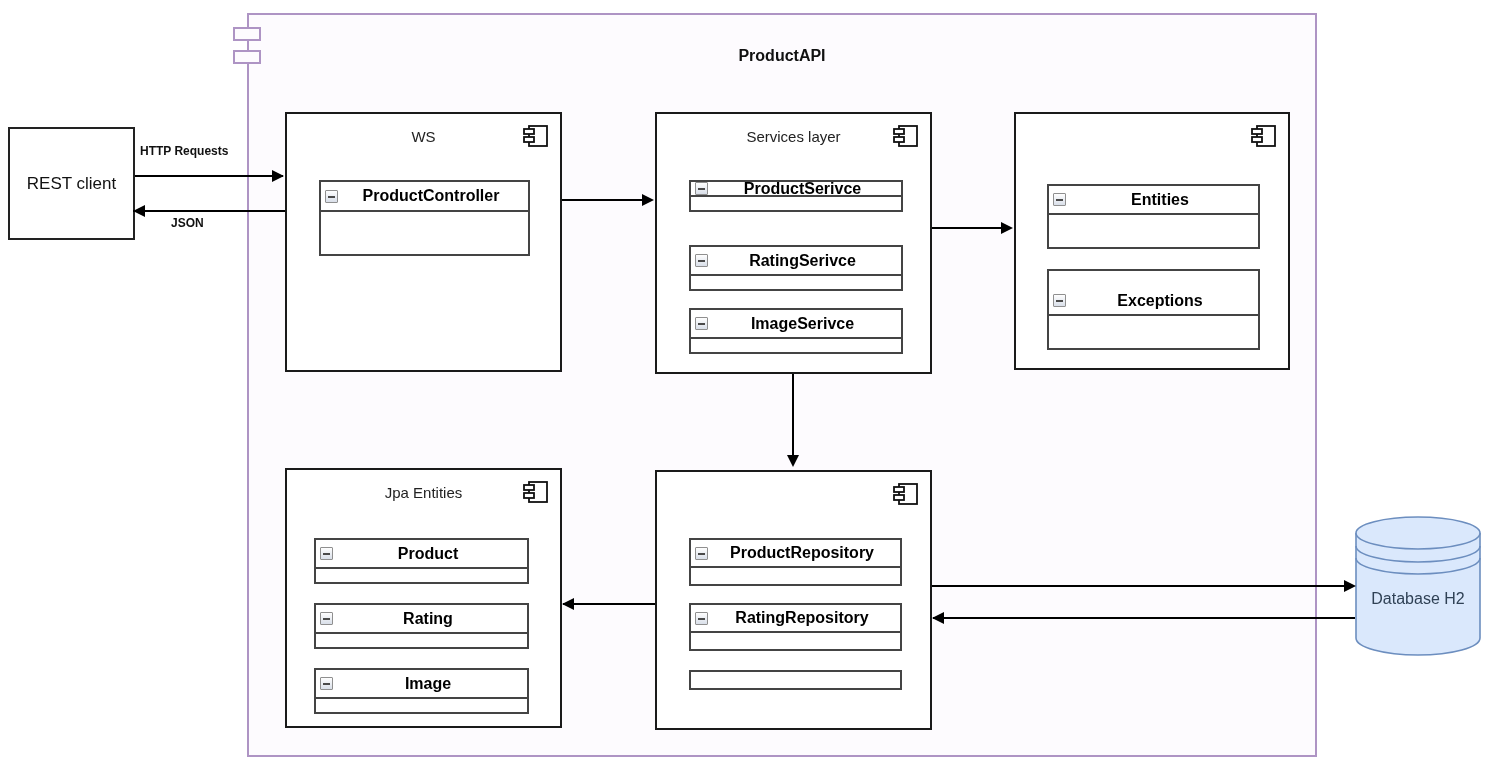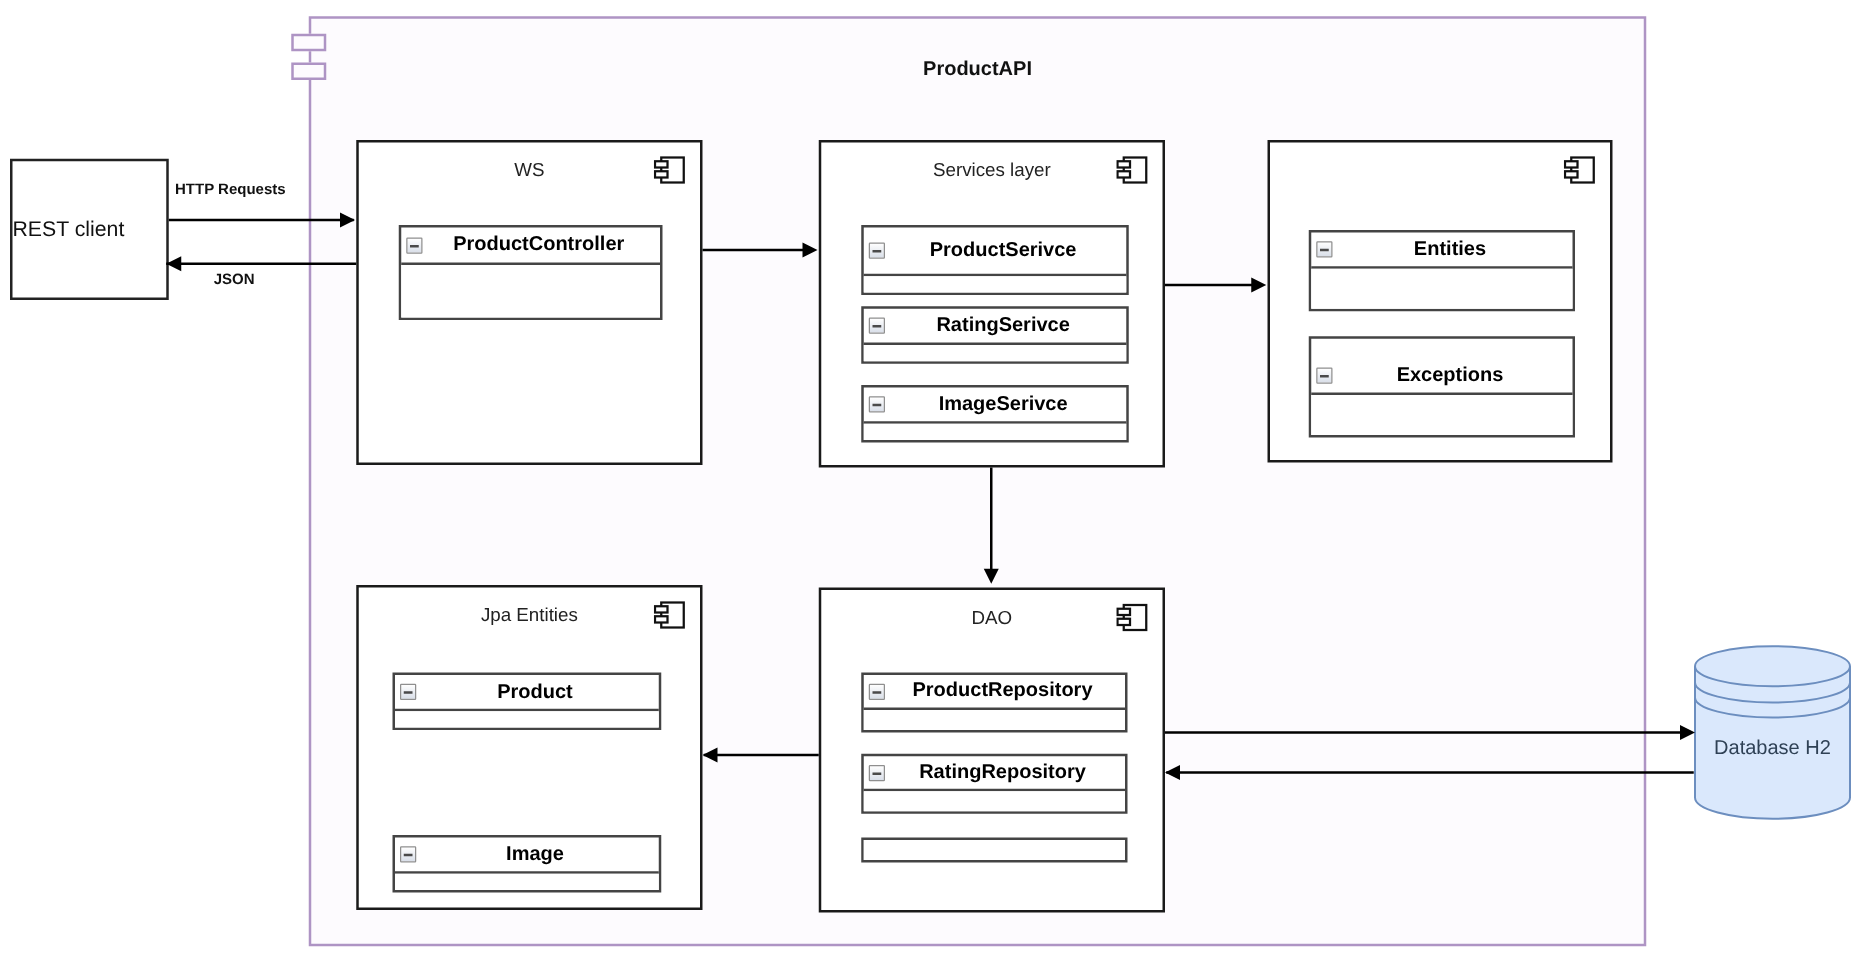--- a/index.html
+++ b/index.html
@@ -28,21 +28,21 @@
 
   
   .node{position:absolute;border:2px solid var(--node_border);background:#ffffff;}
   .comp{z-index:2;}
   .comp-title{position:absolute;top:14px;left:0;width:100%;text-align:center;
     font-size:15px;color:#222;}
   .comp-icon{position:absolute;top:10px;right:11px;}
 
   .rest-client{position:absolute;left:8px;top:127px;width:127px;height:113px;
     border:2px solid #222;background:#fff;display:flex;align-items:center;
-    font-size:17px;color:#111;z-index:2;}
+    justify-content:center;font-size:17px;color:#111;z-index:2;}
 
   
   .uml-class{position:absolute;border:2px solid var(--class_border);background:#fff;}
   .uml-class-title{display:flex;align-items:center;padding:0 4px;border-bottom:2px solid var(--class_border);}
   .uml-class-name{flex:1;text-align:center;font-size:16px;font-weight:bold;color:#000;
     white-space:nowrap;overflow:hidden;}
   .minus-icon{position:relative;width:13px;height:13px;flex:0 0 13px;
     border:1px solid #8f8f8f;background:linear-gradient(#fefefe,#d9dfe9);border-radius:1px;}
   .minus-icon::after{content:"";position:absolute;left:2px;right:2px;top:5px;height:2px;background:#4a4a4a;}
   .uml-class-body{background:#fff;}
@@ -92,21 +92,21 @@
   </div>
 
   <div class="node comp" style="left:655px;top:112px;width:277px;height:262px;">
     <div class="comp-title">Services layer</div>
     <svg class="comp-icon" width="26" height="24" viewBox="0 0 26 24">
       <rect x="6" y="2" width="18" height="20" fill="#fff" stroke="#111" stroke-width="1.8"></rect>
       <rect x="1" y="5" width="10" height="5" fill="#fff" stroke="#111" stroke-width="1.8"></rect>
       <rect x="1" y="13" width="10" height="5" fill="#fff" stroke="#111" stroke-width="1.8"></rect>
     </svg>
     <div class="uml-class" style="left:32px;top:66px;width:214px;">
-      <div class="uml-class-title" style="height:39px;">
+      <div class="uml-class-title" style="height:15px;">
         <span class="minus-icon"></span>
         <span class="uml-class-name">ProductSerivce</span>
       </div>
       <div class="uml-class-body" style="height:13px;"></div>
     </div>
     <div class="uml-class" style="left:32px;top:131px;width:214px;">
       <div class="uml-class-title" style="height:29px;">
         <span class="minus-icon"></span>
         <span class="uml-class-name">RatingSerivce</span>
       </div>
@@ -150,31 +150,37 @@
       <rect x="1" y="5" width="10" height="5" fill="#fff" stroke="#111" stroke-width="1.8"></rect>
       <rect x="1" y="13" width="10" height="5" fill="#fff" stroke="#111" stroke-width="1.8"></rect>
     </svg>
     <div class="uml-class" style="left:27px;top:68px;width:215px;">
       <div class="uml-class-title" style="height:29px;">
         <span class="minus-icon"></span>
         <span class="uml-class-name">Product</span>
       </div>
       <div class="uml-class-body" style="height:13px;"></div>
     </div>
+    <div class="uml-class" style="left:27px;top:133px;width:215px;">
+      <div class="uml-class-title" style="height:29px;">
+        <span class="minus-icon"></span>
+        <span class="uml-class-name">Rating</span>
+      </div>
+      <div class="uml-class-body" style="height:13px;"></div>
+    </div>
     <div class="uml-class" style="left:27px;top:198px;width:215px;">
       <div class="uml-class-title" style="height:29px;">
         <span class="minus-icon"></span>
         <span class="uml-class-name">Image</span>
       </div>
       <div class="uml-class-body" style="height:13px;"></div>
     </div>
   </div>
 
   <div class="node comp" style="left:655px;top:470px;width:277px;height:260px;">
-    <div class="comp-title">DAO</div>
     <svg class="comp-icon" width="26" height="24" viewBox="0 0 26 24">
       <rect x="6" y="2" width="18" height="20" fill="#fff" stroke="#111" stroke-width="1.8"></rect>
       <rect x="1" y="5" width="10" height="5" fill="#fff" stroke="#111" stroke-width="1.8"></rect>
       <rect x="1" y="13" width="10" height="5" fill="#fff" stroke="#111" stroke-width="1.8"></rect>
     </svg>
     <div class="uml-class" style="left:32px;top:66px;width:213px;">
       <div class="uml-class-title" style="height:28px;">
         <span class="minus-icon"></span>
         <span class="uml-class-name">ProductRepository</span>
       </div>

